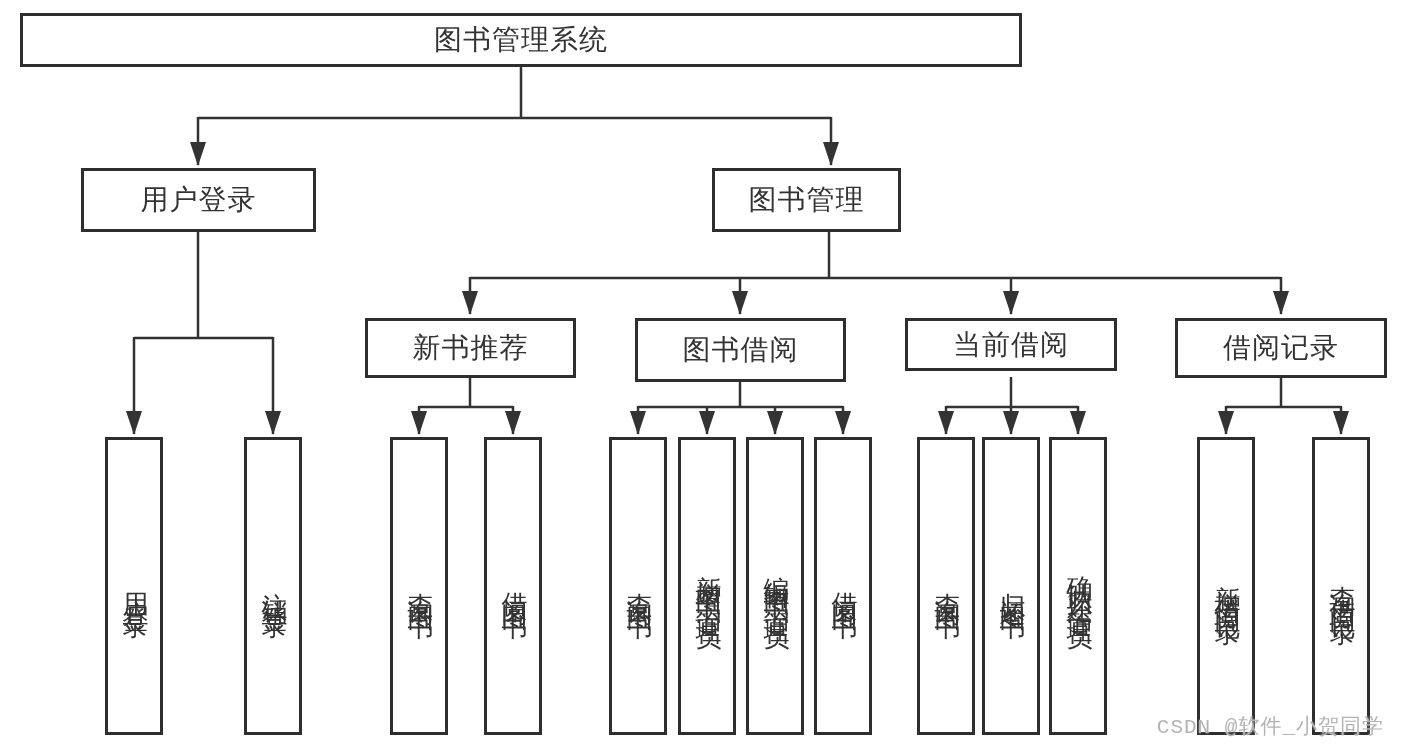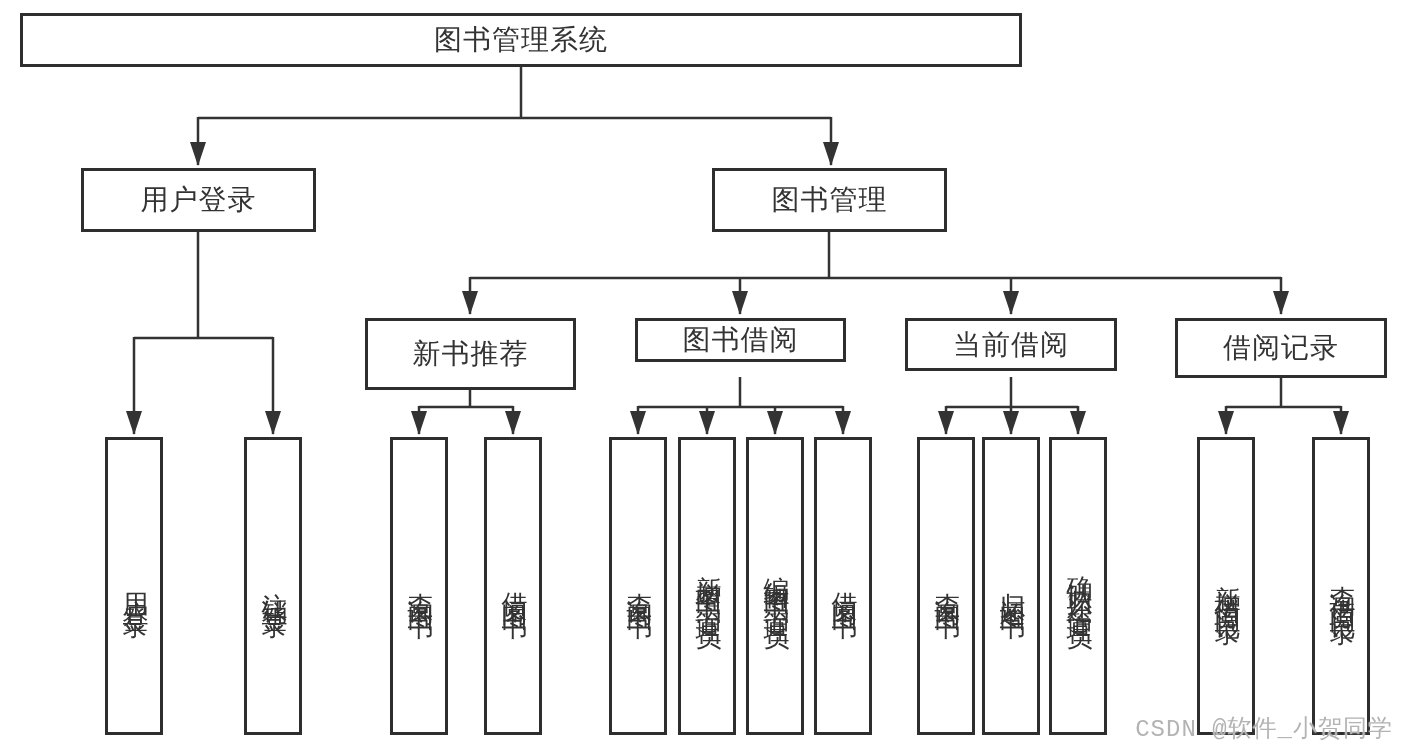--- a/index.html
+++ b/index.html
@@ -35,22 +35,22 @@
     writing-mode:vertical-rl;
     text-orientation:mixed;
     font-size:26px;
     line-height:1;
     letter-spacing:7px;
     color:var(--text);
     white-space:nowrap;
   }
   .watermark{
     position:absolute;
-    right:12px;top:712px;
-    font-size:24px;
+    right:21px;top:712px;
+    font-size:21px;
     color:var(--watermark);
     text-shadow:0 0 2px #ffffff;
     z-index:3;
     letter-spacing:1px;
     text-align:center;
   }
 </style>
 </head>
 <body>
 
@@ -104,28 +104,28 @@
     <line x1="1341" y1="406" x2="1341" y2="434" marker-end="url(#ah)"></line>
   </svg>
 
   <div class="node hnode" style="left:20px;top:13px;width:1002px;height:54px;">
     <span>图书管理系统</span>
   </div>
 
   <div class="node hnode" style="left:81px;top:168px;width:235px;height:64px;">
     <span>用户登录</span>
   </div>
-  <div class="node hnode" style="left:712px;top:168px;width:235px;height:64px;align-items:center;">
+  <div class="node hnode" style="left:712px;top:168px;width:189px;height:64px;align-items:center;">
     <span>图书管理</span>
   </div>
 
-  <div class="node hnode" style="left:365px;top:318px;width:211px;height:72px;">
+  <div class="node hnode" style="left:365px;top:318px;width:211px;height:60px;">
     <span>新书推荐</span>
   </div>
-  <div class="node hnode" style="left:635px;top:318px;width:211px;height:44px;">
+  <div class="node hnode" style="left:635px;top:318px;width:211px;height:64px;">
     <span>图书借阅</span>
   </div>
   <div class="node hnode" style="left:905px;top:318px;width:212px;height:53px;">
     <span>当前借阅</span>
   </div>
   <div class="node hnode" style="left:1175px;top:318px;width:212px;height:60px;align-items:center;">
     <span>借阅记录</span>
   </div>
 
   <div class="node leaf" style="left:105px;">

